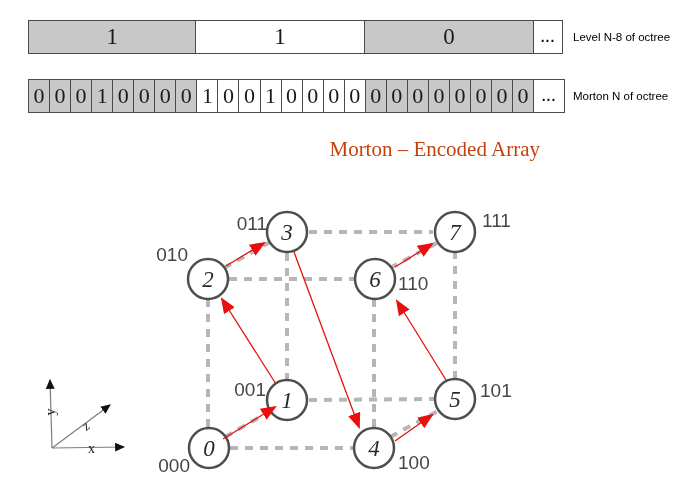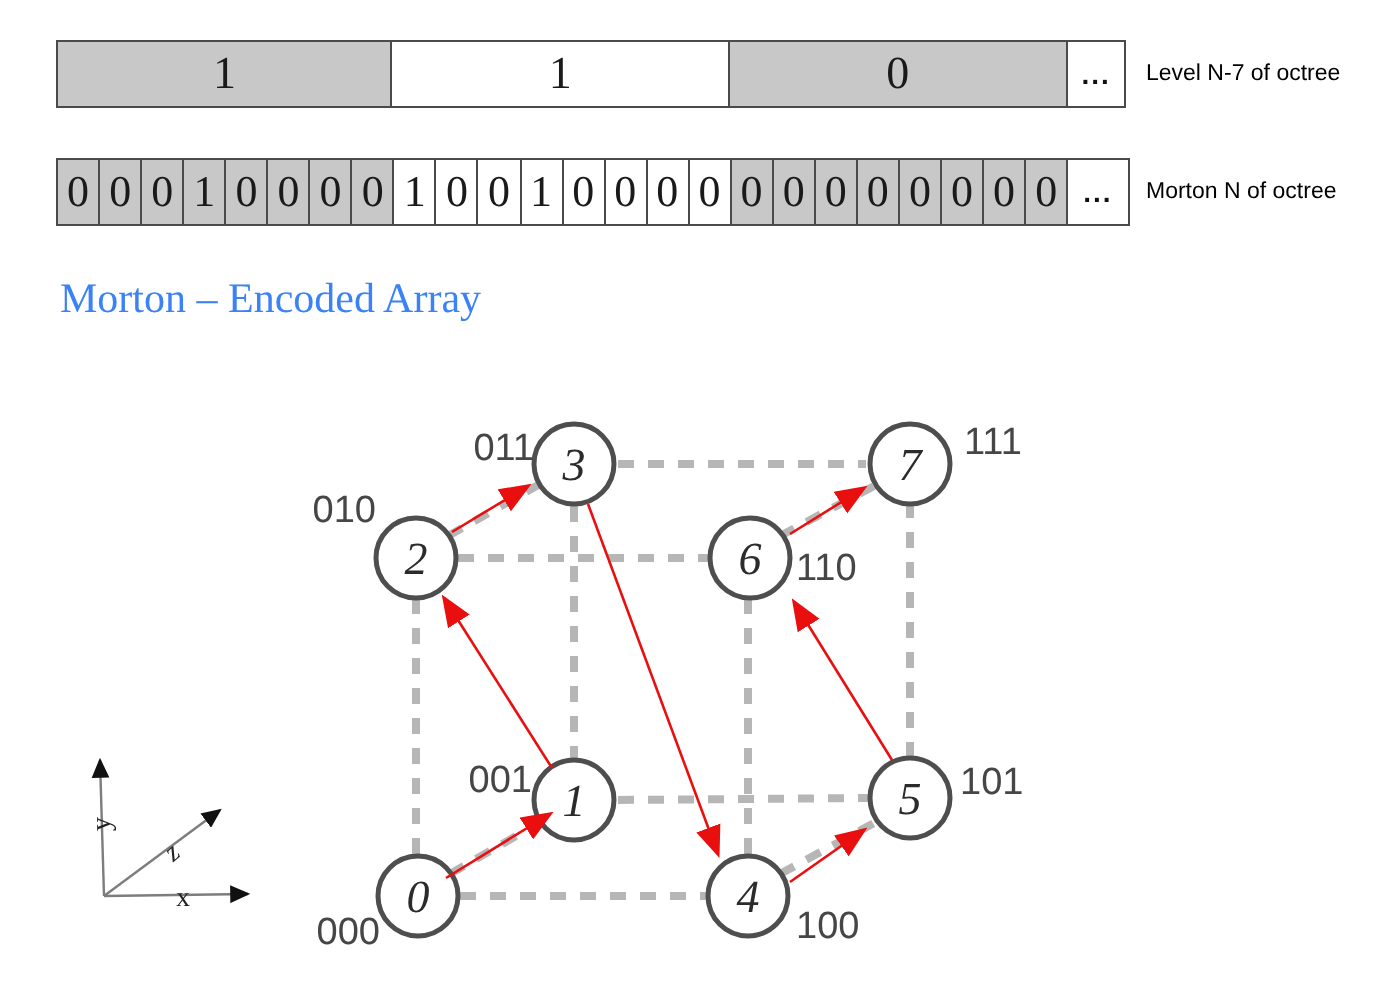--- a/index.html
+++ b/index.html
@@ -21,41 +21,41 @@
   .bits{flex:1;display:flex;}
   .bit-cell{flex:1;display:flex;align-items:center;justify-content:center;box-sizing:border-box;
         border-right:1px solid #4a4a4a;
         font-family:"Liberation Serif",serif;font-size:22px;color:#1a1a1a;}
   .bar2 .ellipsis-cell{width:30px;flex:none;}
 
   .side-label{position:absolute;left:573px;font-size:11.5px;color:#000;white-space:nowrap;}
   .side-label.l1{top:31px;}
   .side-label.l2{top:90px;}
 
-  .fig-title{position:absolute;left:30px;top:137px;width:510px;text-align:left;
-        font-family:"Liberation Serif",serif;font-size:21px;color:#3b82f6;}
+  .fig-title{position:absolute;left:30px;top:137px;width:510px;text-align:right;
+        font-family:"Liberation Serif",serif;font-size:21px;color:#c2410c;}
 
   .cube-svg{position:absolute;left:0;top:0;width:700px;height:495px;}
 
   .code-label{font-family:"Liberation Sans",sans-serif;font-size:19px;fill:#464646;}
   .node-digit{font-family:"Liberation Serif",serif;font-style:italic;font-size:23px;fill:#2b2b2b;}
   .axis-label{font-family:"Liberation Serif",serif;font-size:14px;fill:#222;}
 </style>
 </head>
 <body>
 
 <div class="stage">
 
   <div class="bar bar1">
     <div class="cell c1 shaded">1</div>
     <div class="cell c2">1</div>
     <div class="cell c3 shaded">0</div>
     <div class="cell ellipsis-cell">...</div>
   </div>
-  <div class="side-label l1">Level N-7 of octree</div>
+  <div class="side-label l1">Level N-8 of octree</div>
 
   <div class="bar bar2">
     <div class="bits">
         <div class="bit-cell shaded">0</div>
         <div class="bit-cell shaded">0</div>
         <div class="bit-cell shaded">0</div>
         <div class="bit-cell shaded">1</div>
         <div class="bit-cell shaded">0</div>
         <div class="bit-cell shaded">0</div>
         <div class="bit-cell shaded">0</div>

